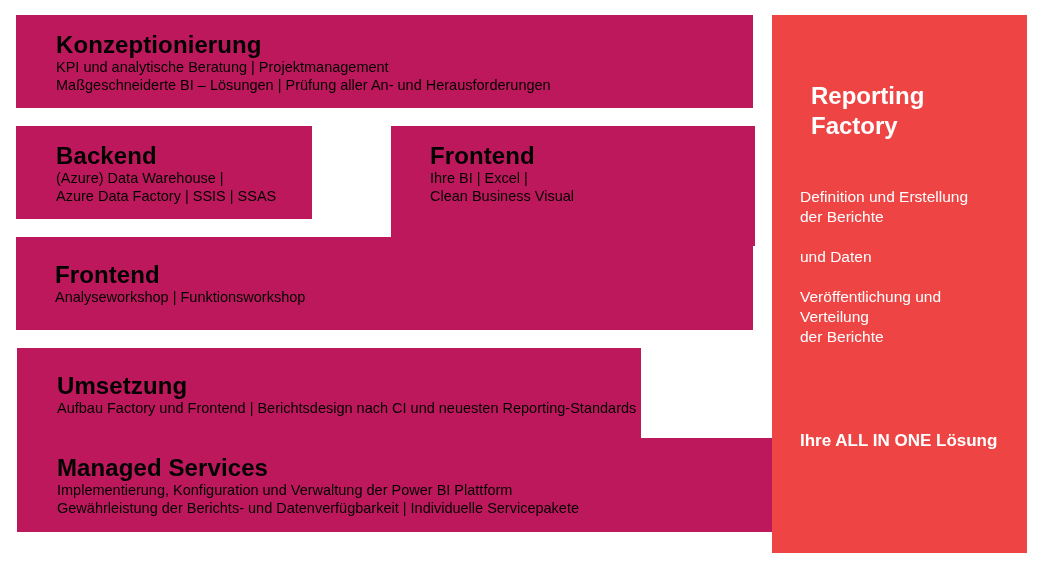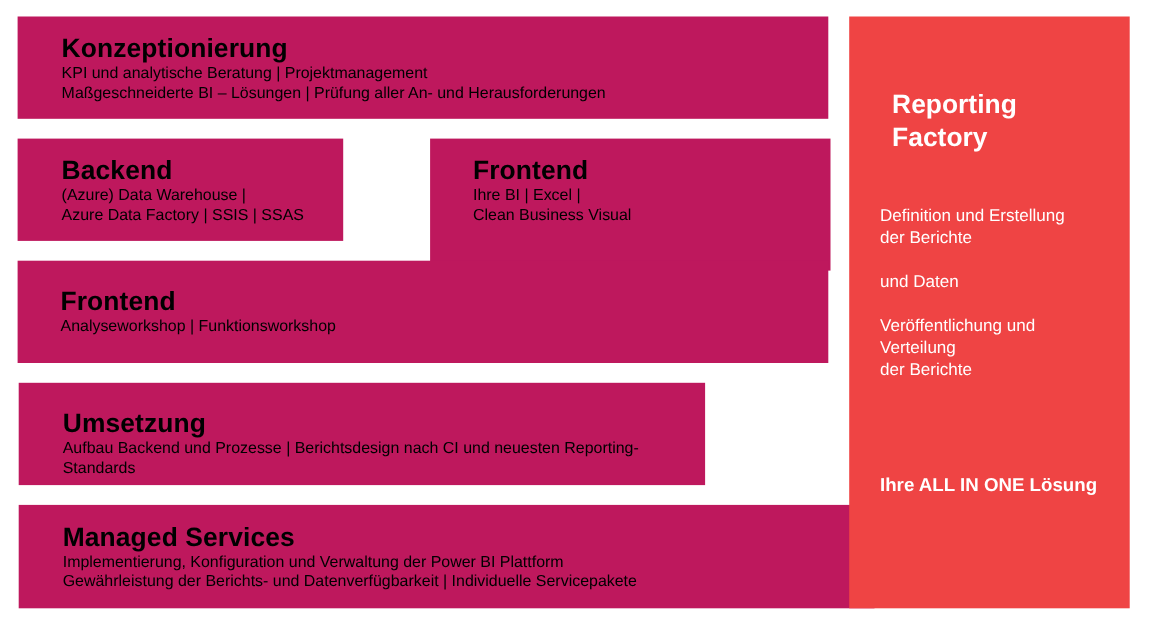--- a/index.html
+++ b/index.html
@@ -44,25 +44,25 @@
 <div class="box" style="left:16px; top:237px; width:737px; height:93px;">
   <div class="inner" style="top:25px; left:39px;">
     <div class="title">Frontend</div>
     <div class="line">Analyseworkshop | Funktionsworkshop</div>
   </div>
 </div>
 
 <div class="box" style="left:17px; top:348px; width:624px; height:93px;">
   <div class="inner" style="top:25px;">
     <div class="title">Umsetzung</div>
-    <div class="line">Aufbau Backend und Prozesse | Berichtsdesign nach CI und neuesten Reporting-Standards</div>
+    <div class="line">Aufbau Factory und Frontend | Berichtsdesign nach CI und neuesten Reporting-Standards</div>
   </div>
 </div>
 
-<div class="box" style="left:17px; top:459px; width:778px; height:94px;text-decoration:underline;">
+<div class="box" style="left:17px; top:438px; width:778px; height:94px;text-decoration:underline;">
   <div class="inner" style="top:17px;">
     <div class="title">Managed Services</div>
     <div class="line">Implementierung, Konfiguration und Verwaltung der Power BI Plattform</div>
     <div class="line">Gewährleistung der Berichts- und Datenverfügbarkeit | Individuelle Servicepakete</div>
   </div>
 </div>
 
 <div class="panel">
   <div class="ptitle">
     <div>Reporting</div>

